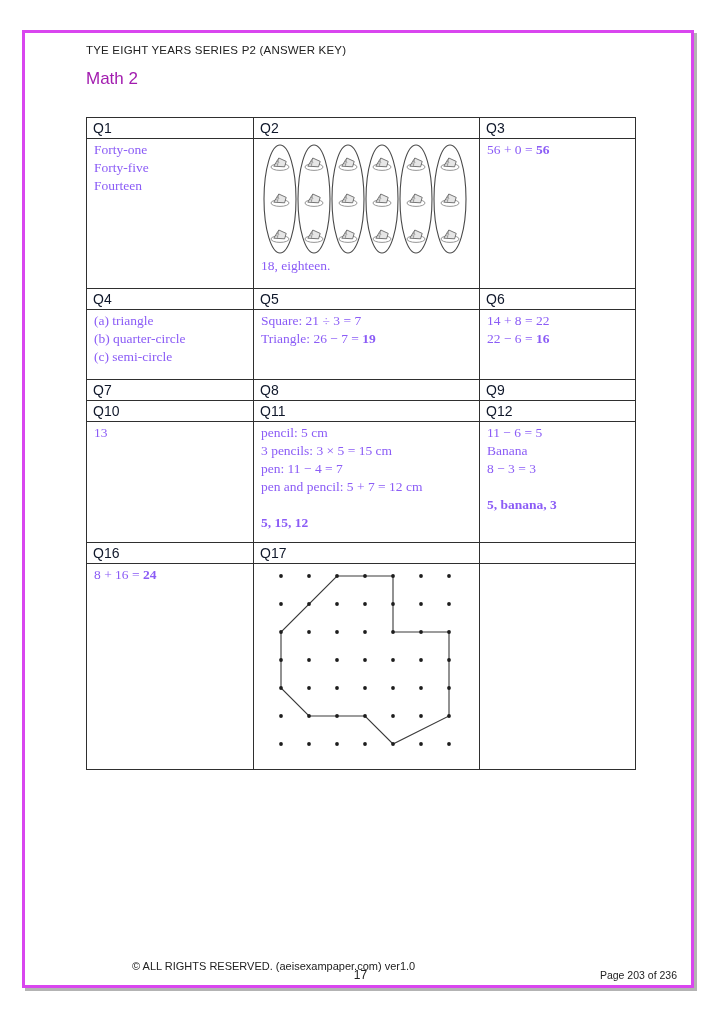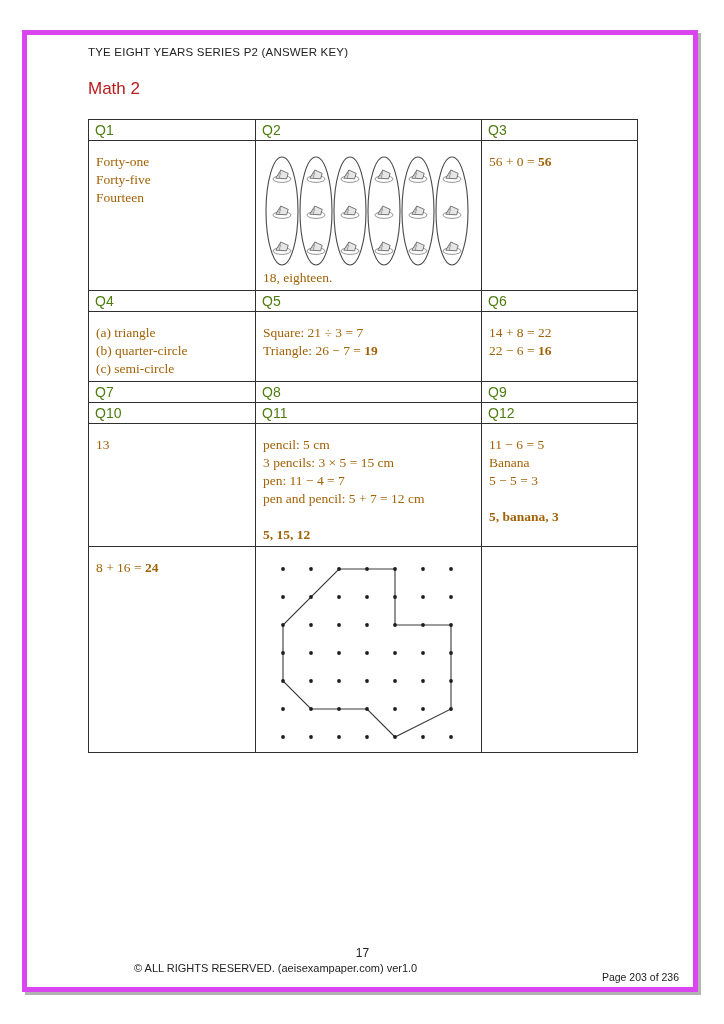--- a/index.html
+++ b/index.html
@@ -2,52 +2,52 @@
 <html><head>
 <meta charset="utf-8">
 <style>
   html,body{margin:0;padding:0;}
   body{
     width:724px;height:1024px;position:relative;background:#ffffff;
     font-family:"Liberation Sans",sans-serif;color:#1a1a1a;overflow:hidden;
   }
   .page{
     position:absolute;left:22px;top:30px;width:666px;height:952px;
-    border:5px solid #d946ef;background:#ffffff;
+    border:3px solid #d946ef;background:#ffffff;
     box-shadow:3px 3px 0 #b3b3b3;
   }
   .doc-header{
     position:absolute;left:61px;top:11px;
     font-size:11.5px;letter-spacing:.2px;color:#222;
   }
   .section-title{
-    position:absolute;left:61px;top:44px;
-    font-size:17px;color:#b91c1c;
+    position:absolute;left:61px;top:36px;
+    font-size:17px;color:#a21caf;
   }
   table.answers{
     position:absolute;left:61px;top:84px;width:549px;
     border-collapse:collapse;table-layout:fixed;
   }
   table.answers td{border:1px solid #2f2f2f;overflow:hidden;}
   td.qhead{
     font-family:"Liberation Sans",sans-serif;
-    font-size:14px;line-height:16px;color:#4d7c0f;
+    font-size:14px;line-height:16px;color:#0f172a;
     padding:1px 6px 2px 6px;height:17px;vertical-align:middle;
   }
   td.acell{
     font-family:"Liberation Serif",serif;
-    font-size:13.5px;line-height:18px;color:#a16207;
-    padding:12px 7px 2px 7px;vertical-align:top;margin-top:24px;
+    font-size:13.5px;line-height:18px;color:#8b5cf6;
+    padding:2px 7px 2px 7px;vertical-align:top;margin-top:24px;
   }
   td.acell .line{white-space:nowrap;}
   td.acell b{font-weight:700;}
   .fig-cakes{display:block;margin:1px 0 1px 2px;}
   .fig-dots{display:block;margin:2px 0 0 14px;}
   .page-number{
-    position:absolute;left:61px;top:911px;width:549px;text-align:center;
+    position:absolute;left:61px;top:935px;width:549px;text-align:center;
     font-size:12px;color:#222;
   }
   .copyright{
     position:absolute;left:61px;top:927px;
     font-size:11px;color:#222;margin-left:46px;
   }
   .page-indicator{
     position:absolute;right:14px;top:936px;
     font-size:10.5px;color:#222;
   }
@@ -220,24 +220,29 @@
             <div class="line">pencil: 5 cm</div>
             <div class="line">3 pencils: 3 × 5 = 15 cm</div>
             <div class="line">pen: 11 − 4 = 7</div>
             <div class="line">pen and pencil: 5 + 7 = 12 cm</div>
             <div class="line"><br></div>
             <div class="line"><b>5, 15, 12</b></div>
           </td>
           <td class="acell">
             <div class="line">11 − 6 = 5</div>
             <div class="line">Banana</div>
-            <div class="line">5 − 5 = 3</div>
+            <div class="line">8 − 3 = 3</div>
             <div class="line"><br></div>
             <div class="line"><b>5, banana, 3</b></div>
           </td>
+        </tr>
+        <tr>
+          <td class="qhead">Q16</td>
+          <td class="qhead">Q17</td>
+          <td class="qhead"></td>
         </tr>
         <tr style="height: 206px;">
           <td class="acell">
             <div class="line">8 + 16 = <b>24</b></div>
           </td>
           <td class="acell">
             <svg width="180" height="182" viewBox="0 0 180 182" class="fig-dots">
               <polygon points="62,8 118,8 118,64 174,64 174,148 118,176 90,148 34,148 6,120 6,64" fill="none" stroke="#3a3a3a" stroke-width="1.1"></polygon>
               <circle cx="6" cy="8" r="1.9" fill="#1d1d1d"></circle>
               <circle cx="34" cy="8" r="1.9" fill="#1d1d1d"></circle>

